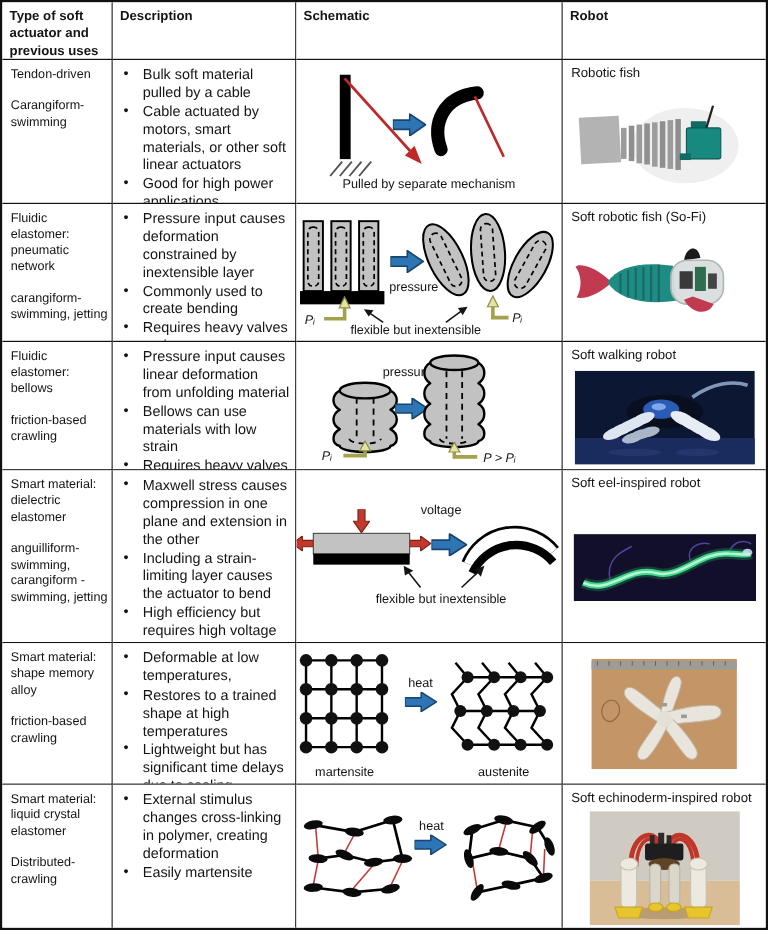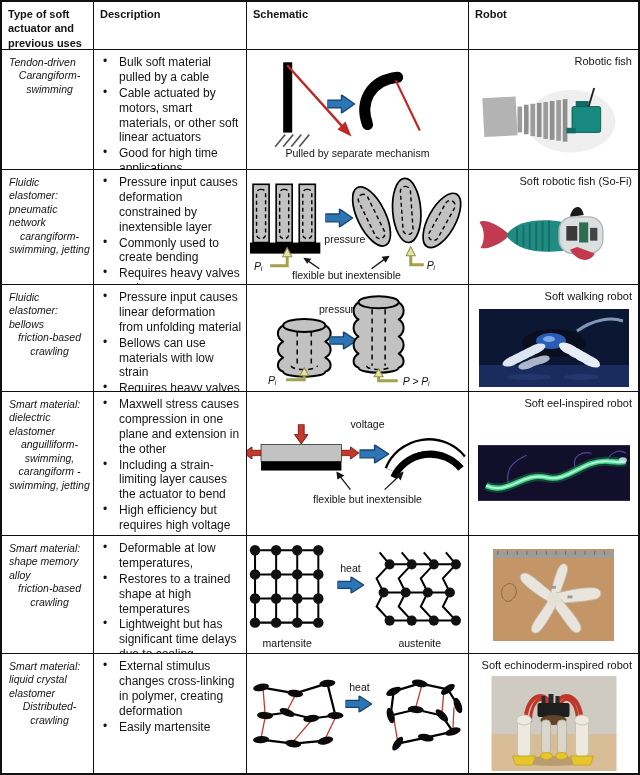--- a/index.html
+++ b/index.html
@@ -7,29 +7,29 @@
         font-family:"Liberation Sans","DejaVu Sans",sans-serif;color:#141414;}
   .tbl{display:grid;width:640px;height:775px;box-sizing:border-box;
        grid-template-columns:92px 153px 222px 1fr;
        grid-template-rows:48px 120px 115px 107px 144px 118px 1fr;
        border:2px solid #111;background:#fff;}
   .cell{border-right:1.6px solid #111;border-bottom:1.6px solid #111;
         box-sizing:border-box;position:relative;overflow:hidden;background:#fff;}
   .cell.c4{border-right:none;}
   .cell.rlast{border-bottom:none;}
   .hcell{font-weight:bold;font-size:11px;line-height:1.3;padding:5px 6px;}
-  .type-cell{font-size:10.5px;line-height:1.28;padding:6px 3px 20px 7px;font-style:italic;}
-  .type-uses{text-align:center;}
+  .type-cell{font-size:10.5px;line-height:1.28;padding:6px 3px 20px 7px;}
+  .type-uses{margin-top:13px;}
   .desc-cell{padding:5px 4px 4px 0;}
   ul.bullets{margin:0;padding:0;list-style:none;font-size:12px;line-height:1.24;}
   ul.bullets li{position:relative;padding-left:25px;margin-bottom:1px;}
   ul.bullets li::before{content:"\2022";position:absolute;left:9px;top:-1px;}
   .schem-cell svg{position:absolute;inset:0;width:100%;height:100%;display:block;}
   .robot-cell{display:flex;flex-direction:column;}
-  .robot-caption{font-size:11px;padding:5px 6px 2px 7px;text-align:right;}
+  .robot-caption{font-size:11px;padding:5px 6px 2px 7px;}
   .robot-art{flex:1;display:flex;align-items:center;justify-content:center;min-height:0;}
   .robot-art svg{display:block;}
   text{font-family:"Liberation Sans","DejaVu Sans",sans-serif;font-size:10.5px;fill:#141414;}
   text.math{font-style:italic;}
   .thin{stroke:#141414;stroke-width:1.3;fill:none;}
 </style>
 </head>
 <body>
 
 <svg width="0" height="0" style="position:absolute">
@@ -49,21 +49,21 @@
   <div class="cell hcell c4">Robot</div>
 
   <div class="cell type-cell">
     <div>Tendon-driven</div>
     <div class="type-uses">Carangiform-swimming</div>
   </div>
   <div class="cell desc-cell">
     <ul class="bullets">
           <li>Bulk soft material pulled by a cable</li>
           <li>Cable actuated by motors, smart materials, or other soft linear actuators</li>
-          <li>Good for high time applications</li>
+          <li>Good for high power applications</li>
         </ul>
   </div>
   <div class="cell schem-cell">
     <svg viewBox="0 0 220 118">
       <g>
         <rect x="36" y="12" width="9" height="70" fill="#000"></rect>
         <g stroke="#555" stroke-width="1.6">
           <line x1="28" y1="96" x2="38" y2="84"></line>
           <line x1="36" y1="96" x2="46" y2="84"></line>
           <line x1="44" y1="96" x2="54" y2="84"></line>

